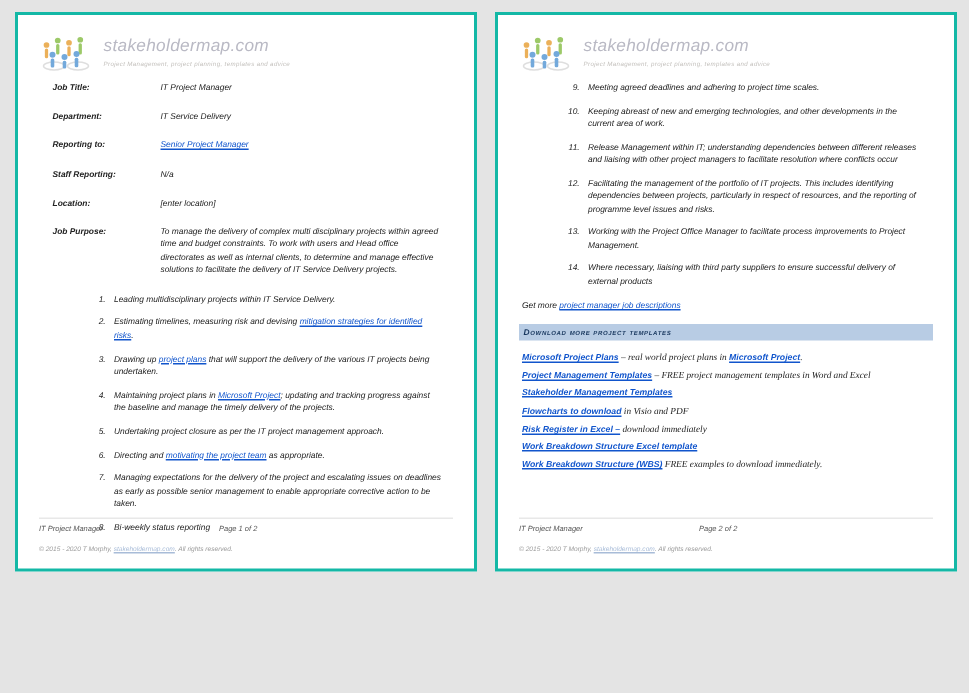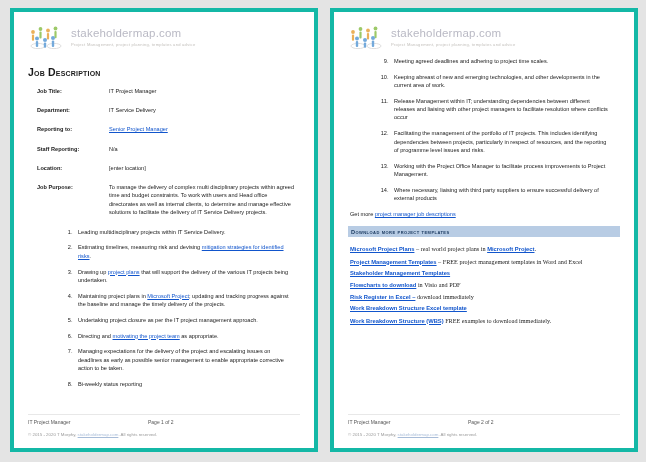--- a/index.html
+++ b/index.html
@@ -11,27 +11,28 @@
     position:relative;
   }
   .pages{
     position:absolute;left:0;top:0;
     display:flex;
     gap:12px;
     padding:8px 0 0 10px;
     box-sizing:border-box;
   }
   .page{
-    width:308px;height:444px;
+    width:308px;height:373px;
     background:#ffffff;
-    border:4px solid #14b8a6;
+    border:2px solid #14b8a6;
     box-sizing:border-box;
     position:relative;
     overflow:hidden;
     padding:13px 14px 0 14px;
+    font-style:italic;
   }
 
   
   .logo-row{display:flex;align-items:flex-start;gap:5px;height:32px;}
   .logo-mark{width:38px;height:26px;flex:0 0 38px;position:relative;opacity:.85;}
   .logo-text-wrap{padding-top:2px;}
   .logo-word{
     font-size:11.5px;letter-spacing:.2px;color:#b9b9c4;font-weight:400;line-height:12px;
   }
   .logo-tag{
@@ -141,21 +142,20 @@
               <rect x="23.8" y="15.5" width="2.4" height="6.4" rx="1"></rect>
           </g>
         </svg>
       </div>
       <div class="logo-text-wrap">
         <div class="logo-word">stakeholdermap.com</div>
         <div class="logo-tag">Project Management, project planning, templates and advice</div>
       </div>
     </div>
 
-    <div class="doc-h1">Job Description</div>
 
     <table class="fields">
       <tbody>
         <tr>
           <td class="fld-label">Job Title:</td>
           <td class="fld-value">IT Project Manager</td>
         </tr>
         <tr>
           <td class="fld-label">Department:</td>
           <td class="fld-value">IT Service Delivery</td>

